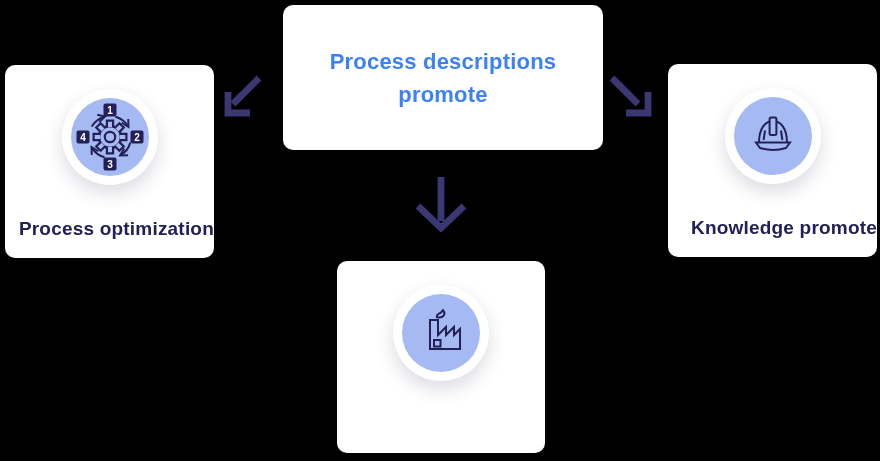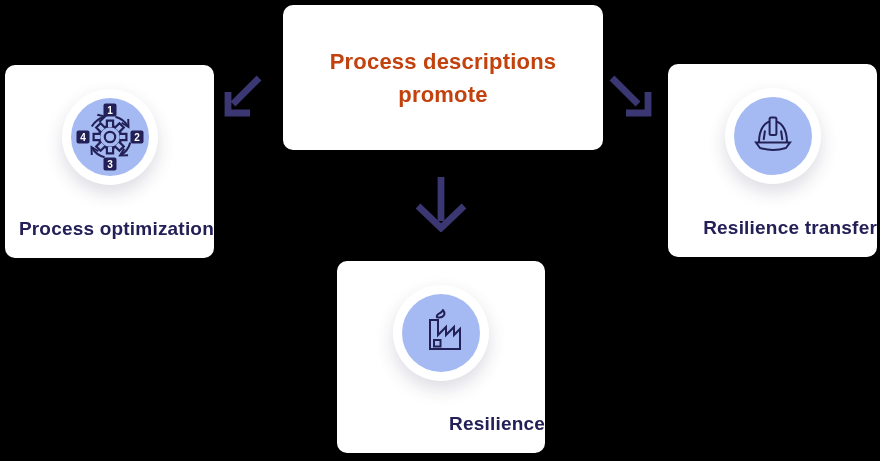--- a/index.html
+++ b/index.html
@@ -20,21 +20,21 @@
   .root-card {
     left: 283px; top: 5px; width: 320px; height: 145px;
     display: flex; align-items: center; justify-content: center;
   }
   .root-title {
     width: 272px;
     text-align: center;
     font-size: 22px;
     font-weight: 700;
     line-height: 1.5;
-    color: #c2410c;
+    color: #3b82f6;
     letter-spacing: 0.2px;
   }
   .leaf-card { width: 209px; height: 193px; }
   .card-optimization { left: 5px;   top: 65px; }
   .card-knowledge    { left: 668px; top: 64px; width: 209px; height: 193px; }
   .card-resilience   { left: 337px; top: 261px; width: 208px; height: 192px; }
 
   .icon-outer {
     position: absolute;
     left: 50%; top: 24px;
@@ -142,33 +142,32 @@
       <div class="icon-circle">
         <svg width="48" height="48" viewBox="0 0 48 48">
           <g fill="none" stroke="#232057" stroke-width="2" stroke-linejoin="miter">
             <path d="M13,40 L13,11 L21,11 L21,26 L29,18 L29,26 L37,18 L37,26 L43,20 L43,40 Z"></path>
             <rect x="17" y="31" width="6.5" height="6.5"></rect>
             <path d="M20,8.2 C18.6,4.2 24,5.6 26,1.2 C29.2,5.2 26.4,9.2 20.4,8.2 Z"></path>
           </g>
         </svg>
       </div>
     </div>
-    <div class="card-label">Resilience</div>
   </div>
 
   <div class="card card-knowledge">
     <div class="icon-outer">
       <div class="icon-circle">
         <svg width="48" height="48" viewBox="0 0 48 48">
           <g fill="none" stroke="#232057" stroke-width="2">
             <path d="M10,30.5 C10,16 16.5,9 24,9 C31.5,9 38,16 38,30.5"></path>
             <path d="M16,18.5 L14.6,28"></path>
             <path d="M32,18.5 L33.4,28"></path>
             <path d="M7,30.5 L41,30.5 L37,36 C28.5,38.6 19.5,38.6 11,36 Z" stroke-linejoin="miter"></path>
           </g>
           <rect x="20.6" y="5.5" width="6.8" height="17.5" rx="1.5" fill="#a5baf2" stroke="#232057" stroke-width="2"></rect>
         </svg>
       </div>
     </div>
-    <div class="card-label">Resilience transfer</div>
+    <div class="card-label">Knowledge promote</div>
   </div>
 
 </div>
 
 </body></html>

